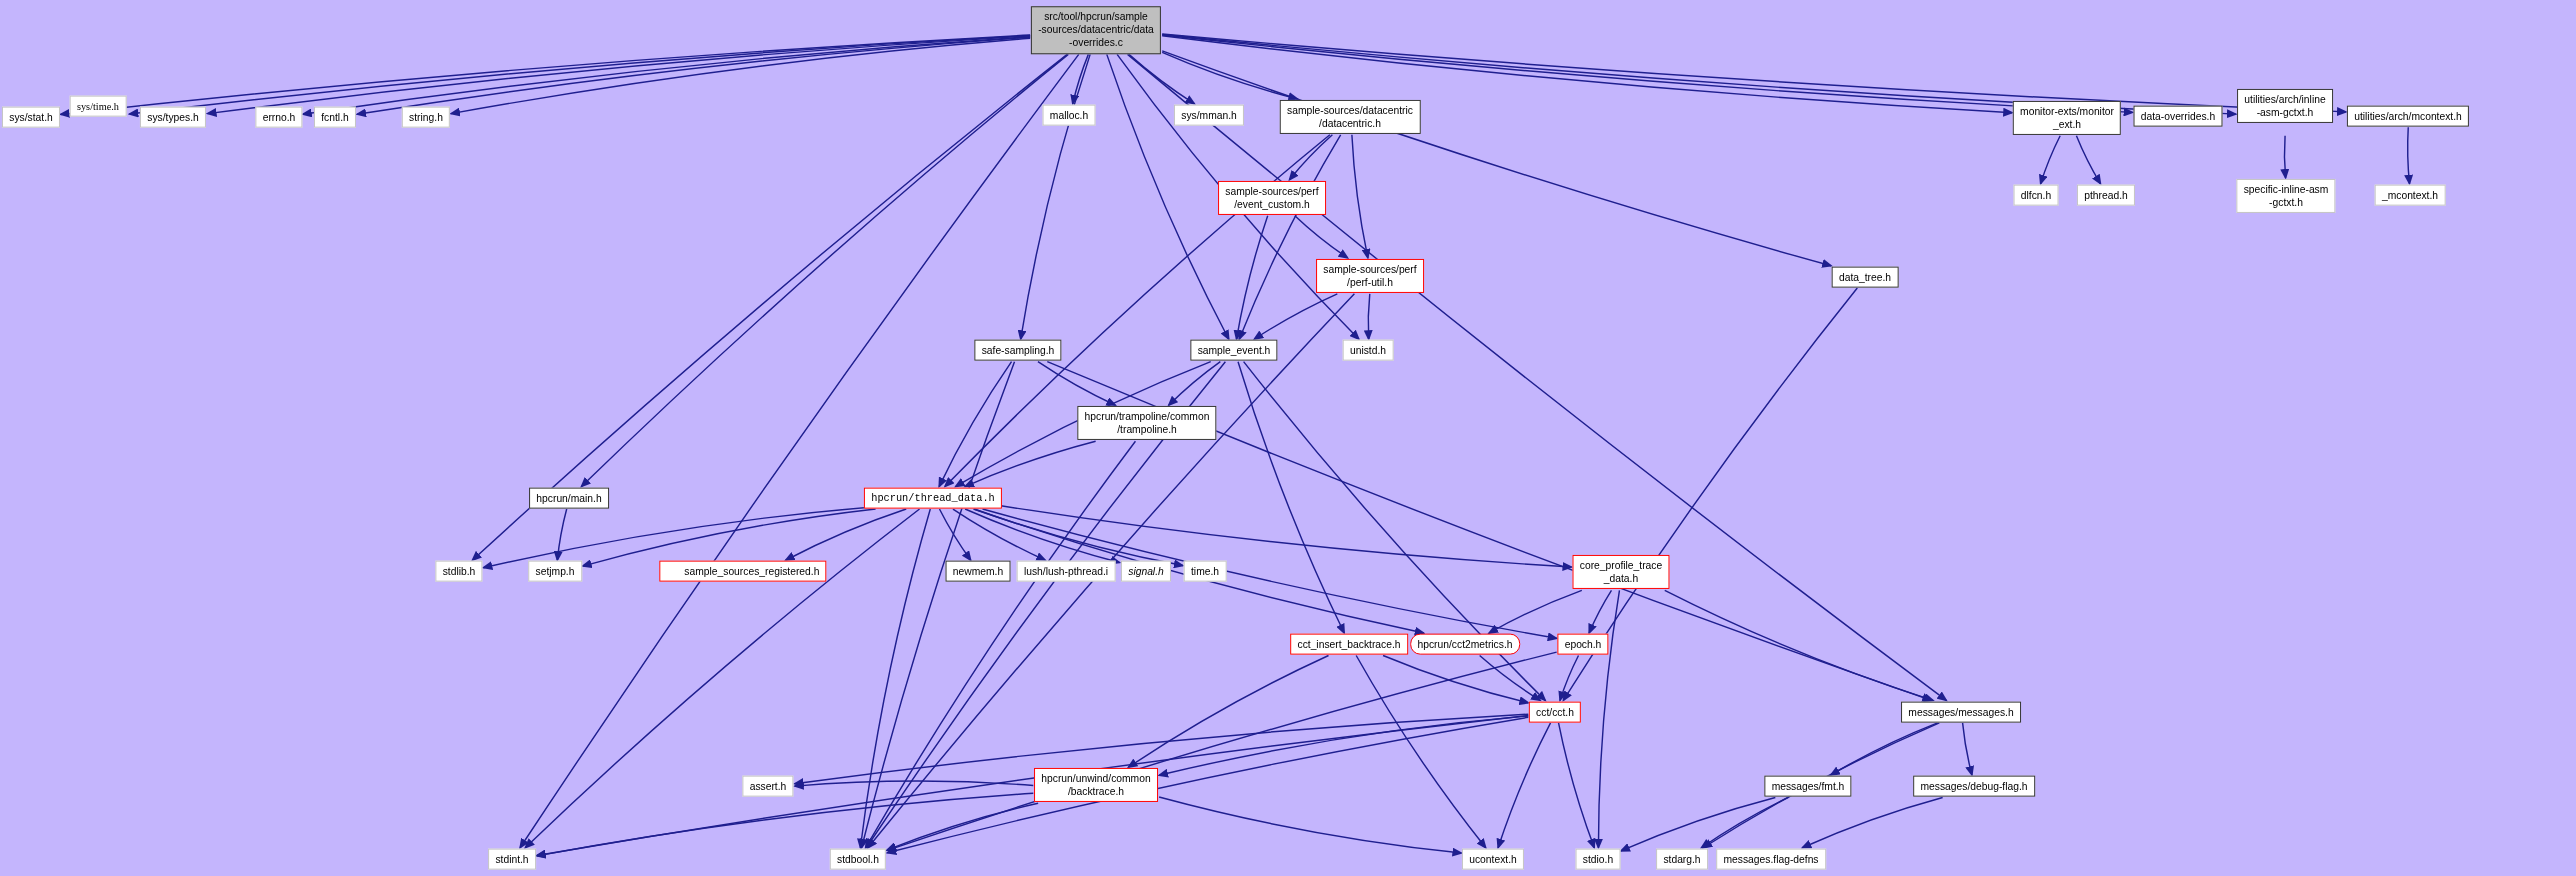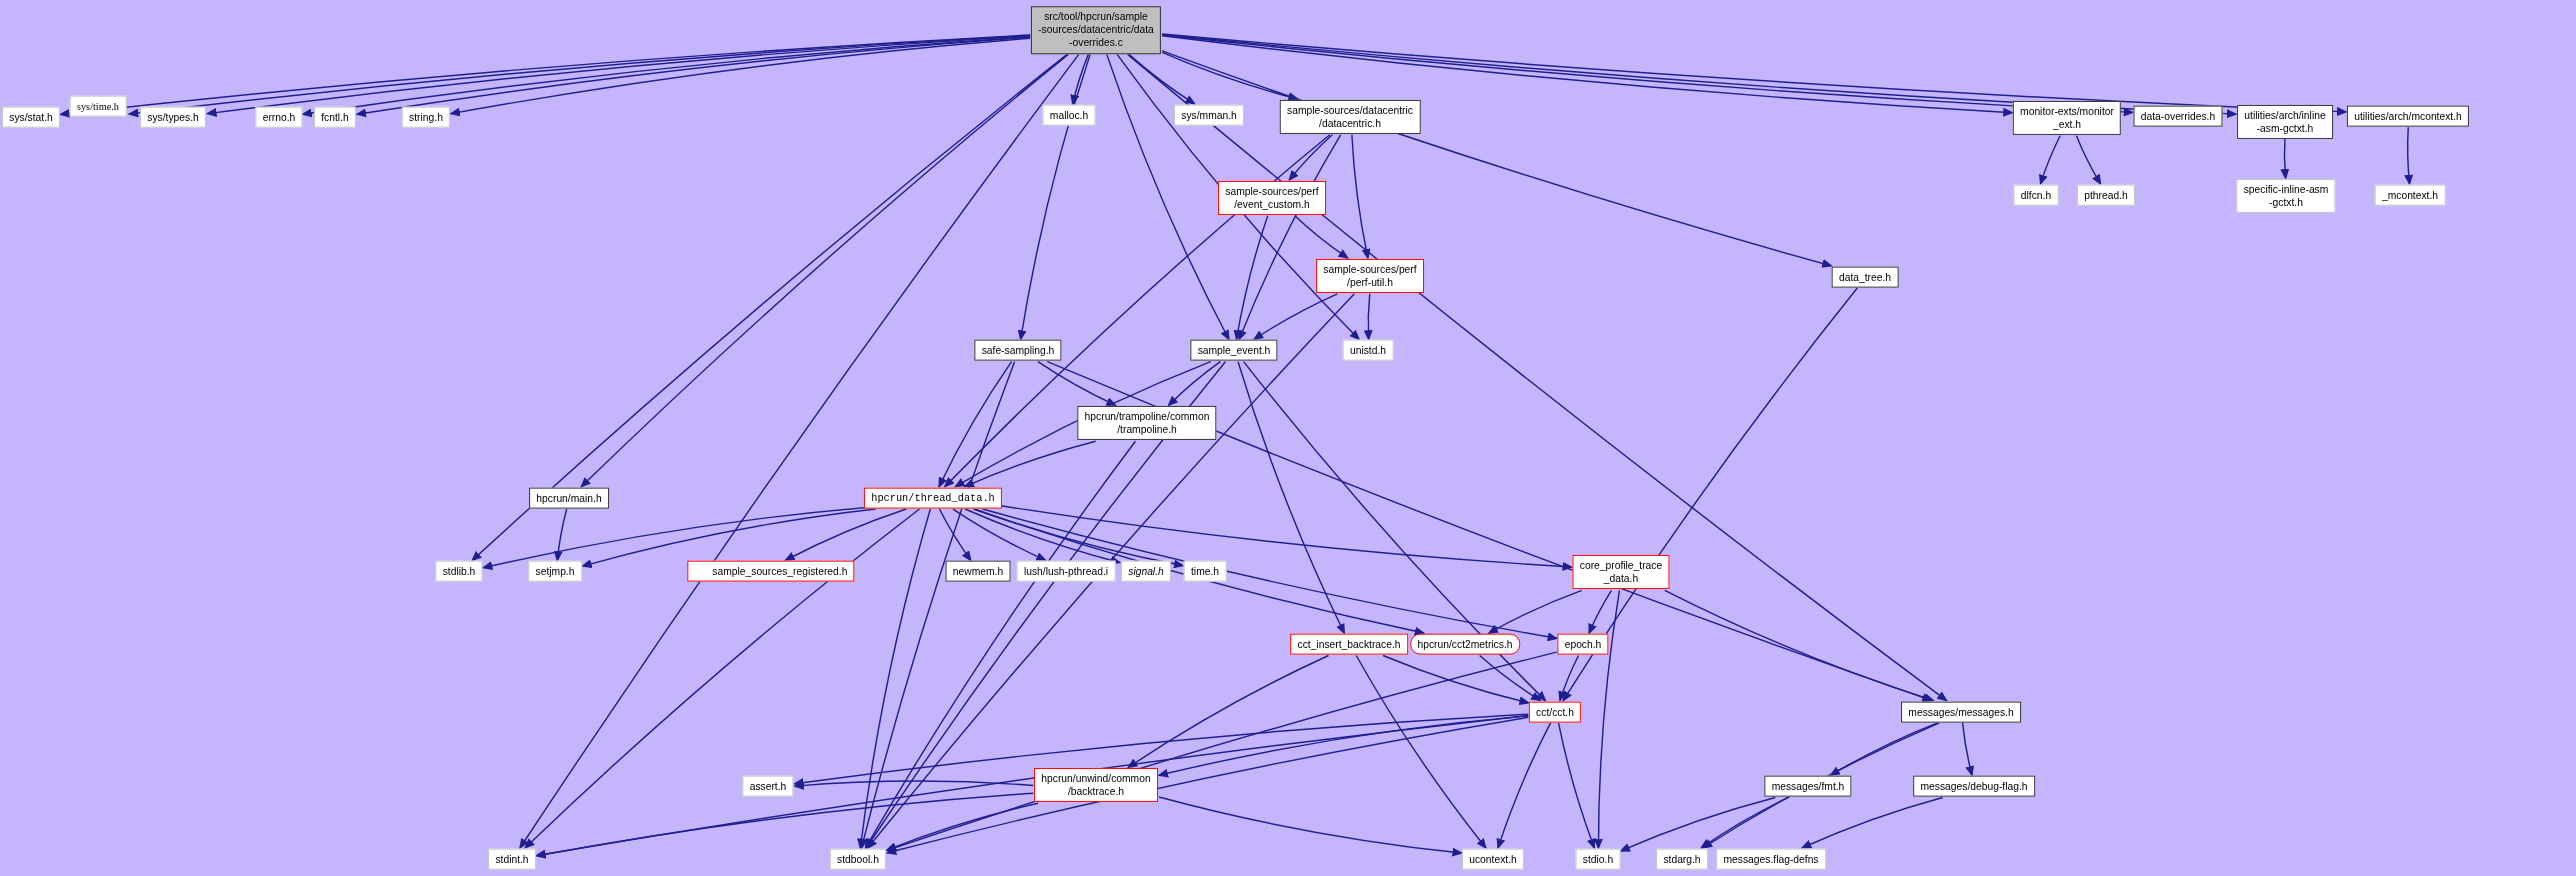--- a/index.html
+++ b/index.html
@@ -133,21 +133,21 @@
     <div class="node external" style="left: 279px; top: 117px;">errno.h</div>
     <div class="node external" style="left: 335px; top: 117px;">fcntl.h</div>
     <div class="node external" style="left: 426px; top: 117px;">string.h</div>
     <div class="node external" style="left: 1069px; top: 115px;">malloc.h</div>
     <div class="node external" style="left: 1209px; top: 115px;">sys/mman.h</div>
     <div class="node linked" style="left: 1350px; top: 117px;">sample-sources/datacentric
 /datacentric.h</div>
     <div class="node linked" style="left: 2067px; top: 118px;">monitor-exts/monitor
 _ext.h</div>
     <div class="node linked" style="left: 2178px; top: 116px;">data-overrides.h</div>
-    <div class="node linked" style="left: 2285px; top: 122px;">utilities/arch/inline
+    <div class="node linked" style="left: 2285px; top: 106px;">utilities/arch/inline
 -asm-gctxt.h</div>
     <div class="node linked" style="left: 2408px; top: 116px;">utilities/arch/mcontext.h</div>
     <div class="node truncated" style="left: 1272px; top: 198px;">sample-sources/perf
 /event_custom.h</div>
     <div class="node external" style="left: 2036px; top: 195px;">dlfcn.h</div>
     <div class="node external" style="left: 2106px; top: 195px;">pthread.h</div>
     <div class="node external" style="left: 2286px; top: 196px;">specific-inline-asm
 -gctxt.h</div>
     <div class="node external" style="left: 2410px; top: 195px;">_mcontext.h</div>
     <div class="node truncated" style="left: 1370px; top: 276px;">sample-sources/perf
@@ -155,21 +155,21 @@
     <div class="node linked" style="left: 1865px; top: 277px;">data_tree.h</div>
     <div class="node linked" style="left: 1018px; top: 350px;">safe-sampling.h</div>
     <div class="node linked" style="left: 1234px; top: 350px;">sample_event.h</div>
     <div class="node external" style="left: 1368px; top: 350px;">unistd.h</div>
     <div class="node linked" style="left: 1147px; top: 423px;">hpcrun/trampoline/common
 /trampoline.h</div>
     <div class="node linked" style="left: 569px; top: 498px; text-align: center;">hpcrun/main.h</div>
     <div class="node truncated" style="left: 933px; top: 498px; font-family: Liberation Mono, monospace;">hpcrun/thread_data.h</div>
     <div class="node external" style="left: 459px; top: 571px;">stdlib.h</div>
     <div class="node external" style="left: 555px; top: 571px;">setjmp.h</div>
-    <div class="node truncated" style="left: 771px; top: 571px; padding-left: 24px;">sample_sources_registered.h</div>
+    <div class="node truncated" style="left: 743px; top: 571px; padding-left: 24px;">sample_sources_registered.h</div>
     <div class="node linked" style="left: 978px; top: 571px;">newmem.h</div>
     <div class="node external" style="left: 1066px; top: 571px;">lush/lush-pthread.i</div>
     <div class="node external" style="left: 1146px; top: 571px; font-style: italic;">signal.h</div>
     <div class="node external" style="left: 1205px; top: 571px;">time.h</div>
     <div class="node truncated" style="left: 1621px; top: 572px;">core_profile_trace
 _data.h</div>
     <div class="node truncated" style="left: 1349px; top: 644px;">cct_insert_backtrace.h</div>
     <div class="node truncated" style="left: 1465px; top: 644px; border-radius: 10px;">hpcrun/cct2metrics.h</div>
     <div class="node truncated" style="left: 1583px; top: 644px;">epoch.h</div>
     <div class="node truncated" style="left: 1555px; top: 712px;">cct/cct.h</div>

